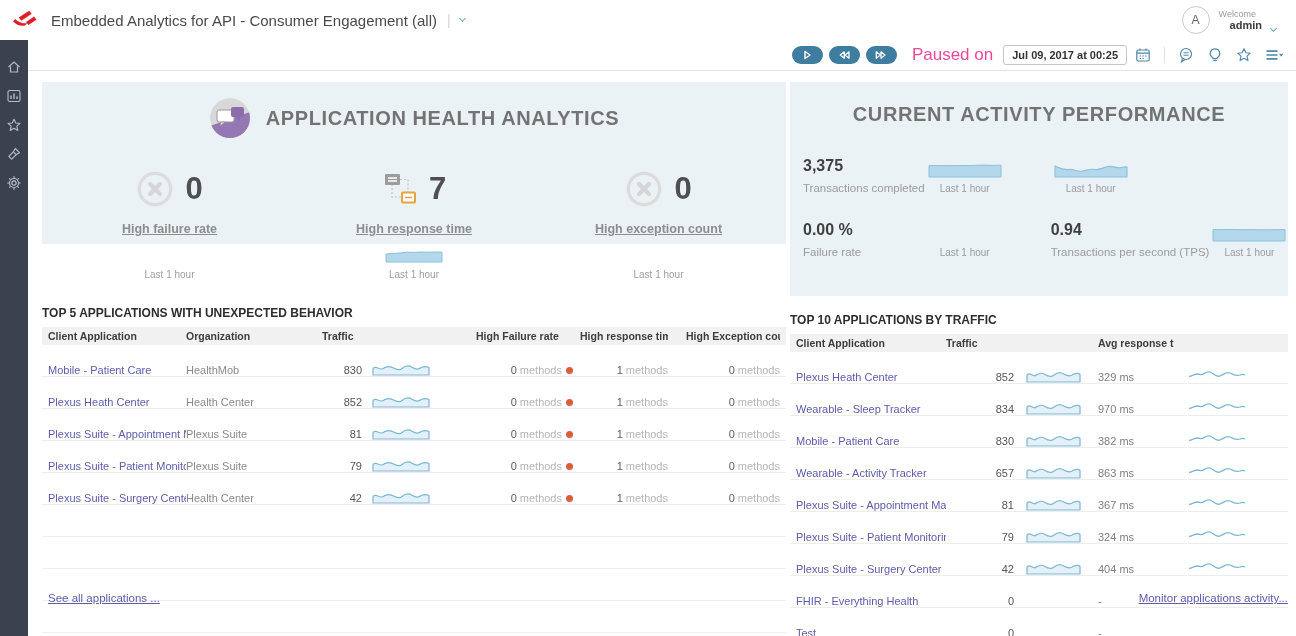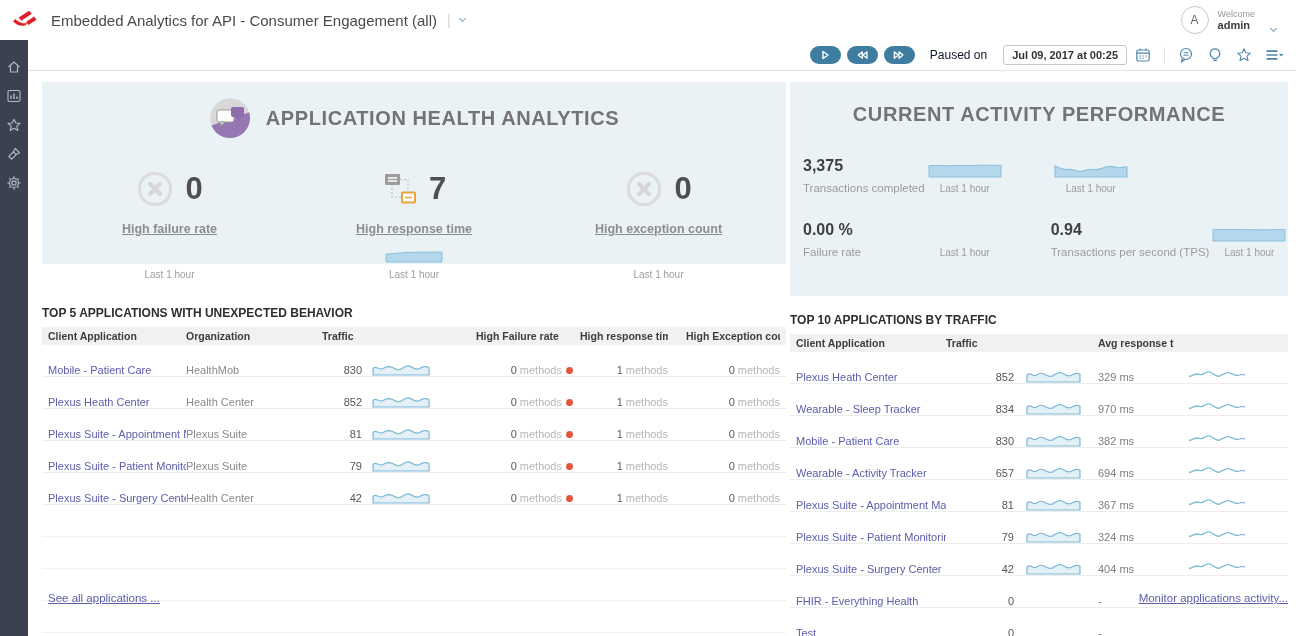--- a/index.html
+++ b/index.html
@@ -9,43 +9,43 @@
   
   .app-header { position:absolute; top:0; left:0; width:1296px; height:40px; background:#fff; display:flex; align-items:center; padding:0 12px 0 8px; z-index:3; }
   .logo { width:27px; height:23px; margin:0 12px 0 4px; flex:none; }
   .app-title { font-size:15px; color:#4a4a4a; }
   .title-sep { color:#d4d4d4; margin:0 9px 0 10px; font-size:14px; }
   .chev { display:inline-block; width:5px; height:5px; border-right:1.6px solid #7aa9c9; border-bottom:1.6px solid #7aa9c9; transform:rotate(45deg); margin-top:-3px; }
   .chev.dark { border-color:#6f9fc0; }
   .header-right { margin-left:auto; display:flex; align-items:center; gap:9px; padding-right:8px; }
   .avatar { width:28px; height:28px; border-radius:50%; border:1px solid #c9c9c9; background:#fff; display:flex; align-items:center; justify-content:center; font-size:12px; color:#666; }
   .welcome-label { font-size:9px; color:#9a9a9a; }
-  .welcome-user { font-size:11px; font-weight:bold; color:#3a3a3a; display:flex; align-items:flex-end; gap:21px; }
+  .welcome-user { font-size:11px; font-weight:bold; color:#3a3a3a; display:flex; align-items:flex-end; gap:9px;margin-left:11px; }
 
   
   .sidebar { position:absolute; top:40px; left:0; width:28px; height:596px; background:#3c4150; display:flex; flex-direction:column; align-items:center; padding-top:19px; gap:13px; z-index:2; }
   .side-icon { width:16px; height:16px; color:#b6bac6; cursor:pointer; }
   .side-icon svg { display:block; width:16px; height:16px; }
 
   
   .subheader { position:absolute; top:40px; left:28px; width:1268px; height:31px; border-bottom:1px solid #e4e4e4; display:flex; align-items:center; background:#fff; padding:0 12px 0 20px; }
   .sub-title { font-size:12px; font-weight:bold; color:#3f3f3f; }
   .sub-controls { margin-left:auto; display:flex; align-items:center; }
   .pill { width:31px; height:18px; border-radius:9px; background:#3f7da0; border:none; display:flex; align-items:center; justify-content:center; margin-left:6px; cursor:pointer; }
   .pill svg { width:16px; height:12px; display:block; }
-  .paused { color:#0f172a; font-size:12px; margin:0 16px 0 15px; }
+  .paused { color:#ec4899; font-size:17px; margin:0 10px 0 15px; }
   .datebox { border:1px solid #c6c6c6; border-radius:3px; padding:2px 8px; font-size:11px; font-weight:bold; color:#333; background:#fff; height:20px; display:flex; align-items:center; }
   .tb-icon { color:#4d87ab; margin-left:13px; cursor:pointer; }
   .tb-icon svg { display:block; width:16px; height:16px; }
   .tb-icon.menu svg { width:19px; }
   .vsep { width:1px; height:16px; background:#e2e2e2; margin-left:13px; }
 
   
   .panel { position:absolute; background:#ebf2f6; }
-  .panel-health { left:42px; top:82px; width:744px; height:182px; }
+  .panel-health { left:42px; top:82px; width:744px; height:162px; }
   .panel-activity { left:790px; top:82px; width:498px; height:214px; }
   .panel-title-row { display:flex; align-items:center; justify-content:center; gap:15px; margin-top:15px; }
   .panel-title { font-size:20px; font-weight:bold; color:#737373; letter-spacing:.6px; }
   .panel-activity .panel-title-row { margin-top:21px; }
 
   .health-metrics { display:flex; justify-content:space-between; padding:0 40px; margin-top:26px; }
   .h-metric { width:175px; display:flex; flex-direction:column; align-items:center; }
   .h-top { display:flex; align-items:center; gap:11px; height:48px; }
   .h-num { font-size:31px; font-weight:bold; color:#4f4f4f; }
   .h-label { font-size:12.5px; font-weight:bold; color:#8d8d8d; text-decoration:underline; margin-top:9px; cursor:pointer; }
@@ -536,21 +536,21 @@
         </div>
 
         <div class="t-row">
           <span class="c ct-app"><a class="applink">Wearable - Activity Tracker</a></span>
           <span class="c ct-traffic num">657</span>
           <span class="c ct-spark t-spark">
             <svg width="55" height="17" viewBox="0 0 55 17">
               <path d="M1 9 C4 5 7 11.5 10 9.2 C13 7.2 16 6.2 19 8.5 C22 10.4 25 11.5 28 9 C31 6.6 34 5.2 38 8 C41 10 44 10.6 47 8.5 C50 6.8 52.5 7.2 54 8.2 L54 16 L1 16 Z" fill="#e3f0f7" stroke="#7cb8d6" stroke-width="1.2"></path>
             </svg>
           </span>
-          <span class="c ct-avg">694 ms</span>
+          <span class="c ct-avg">863 ms</span>
           <span class="c ct-spark2 t-spark">
             <svg width="58" height="17" viewBox="0 0 58 17">
               <path d="M1 10.5 C5 10 8 6.5 12 8.5 C15 10 18 4.5 22 6 C25 7.2 28 11.5 32 10 C35 8.8 38 5.5 42 7 C45 8.2 48 10.5 52 9 C54 8.2 56 8.5 57 9" fill="none" stroke="#7cb8d6" stroke-width="1.3"></path>
             </svg>
           </span>
           <span class="c ct-fill"></span>
         </div>
 
         <div class="t-row">
           <span class="c ct-app"><a class="applink">Plexus Suite - Appointment Mana</a></span>

